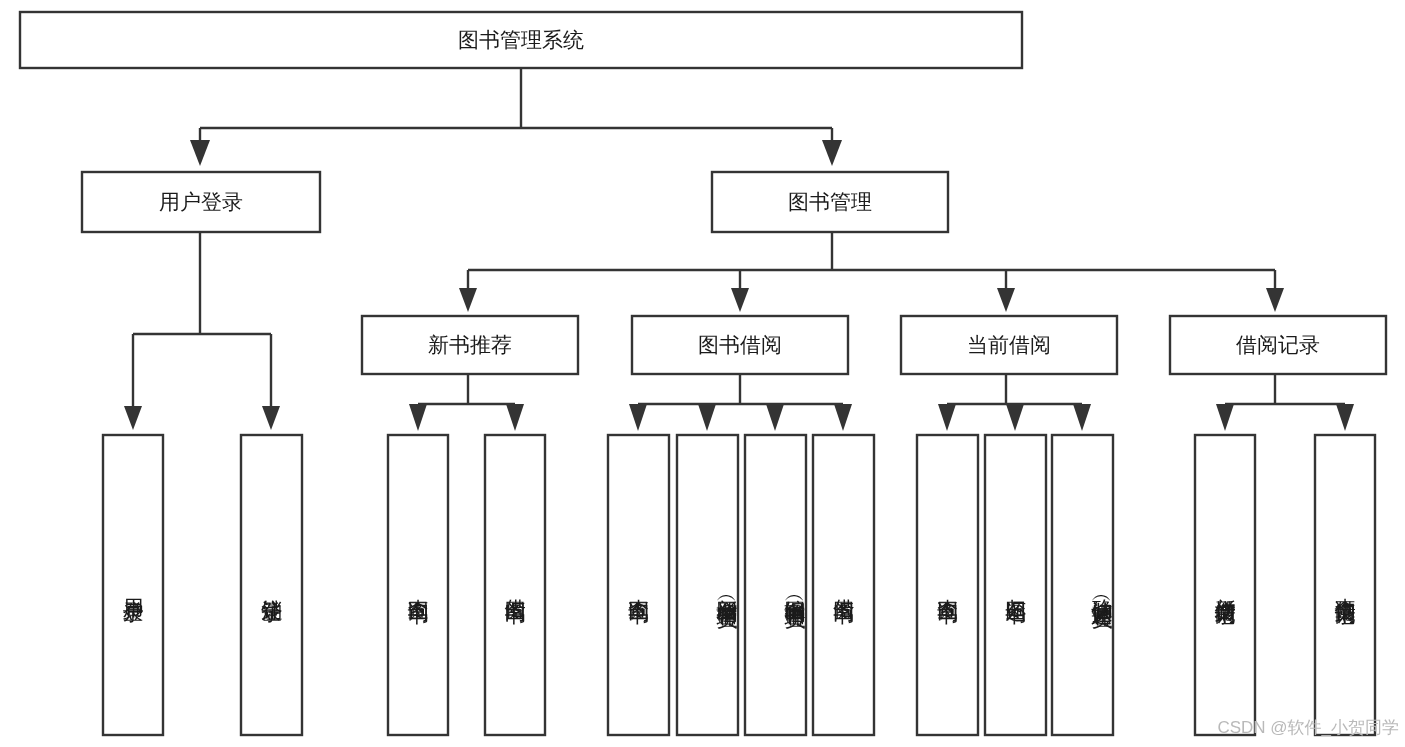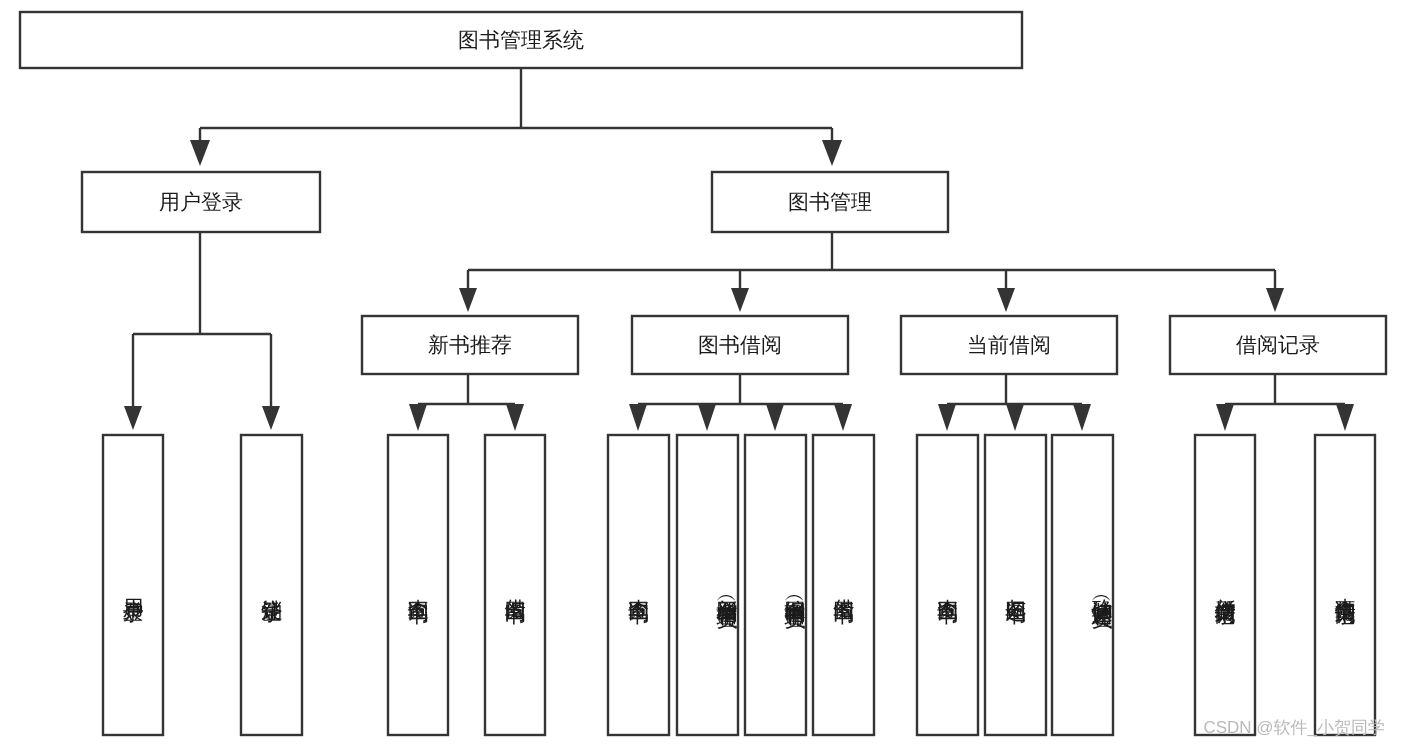--- a/index.html
+++ b/index.html
@@ -203,15 +203,15 @@
   <div class="node-label-v" style="left:745px; top:435px; width:61px; height:300px; display:flex; align-items:flex-start; justify-content:center; padding-top:8px; box-sizing:border-box;">编辑图书（管理员）</div>
   <div class="node-label-v" style="left:813px; top:435px; width:61px; height:300px; display:flex; align-items:center; justify-content:center;">借阅图书</div>
 
   <div class="node-label-v" style="left:917px; top:435px; width:61px; height:300px; display:flex; align-items:center; justify-content:center;">查询图书</div>
   <div class="node-label-v" style="left:985px; top:435px; width:61px; height:300px; display:flex; align-items:center; justify-content:center;">归还图书</div>
   <div class="node-label-v" style="left:1052px; top:435px; width:61px; height:300px; display:flex; align-items:flex-start; justify-content:center; padding-top:8px; box-sizing:border-box;">确认归还（管理员）</div>
 
   <div class="node-label-v" style="left:1195px; top:435px; width:60px; height:300px; display:flex; align-items:center; justify-content:center;">新增借阅记录</div>
   <div class="node-label-v" style="left:1315px; top:435px; width:60px; height:300px; display:flex; align-items:center; justify-content:center;">查询借阅记录</div>
 
-  <div class="watermark" style="right:20px; bottom:8px;">CSDN @软件_小贺同学</div>
+  <div class="watermark" style="right:6px; bottom:8px;">CSDN @软件_小贺同学</div>
 
 </div>
 
 </body></html>

